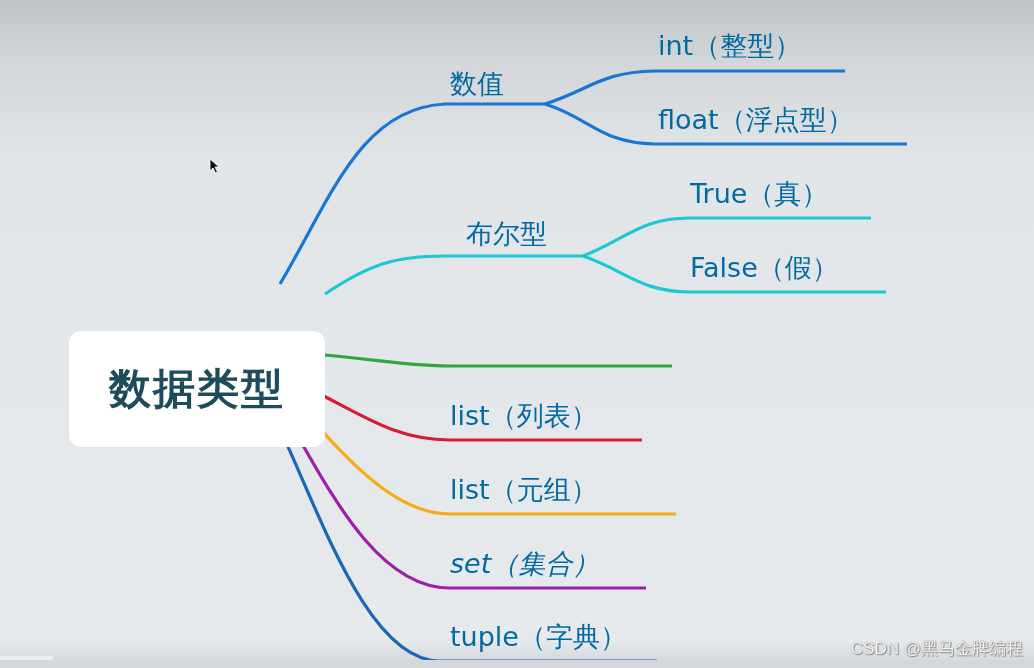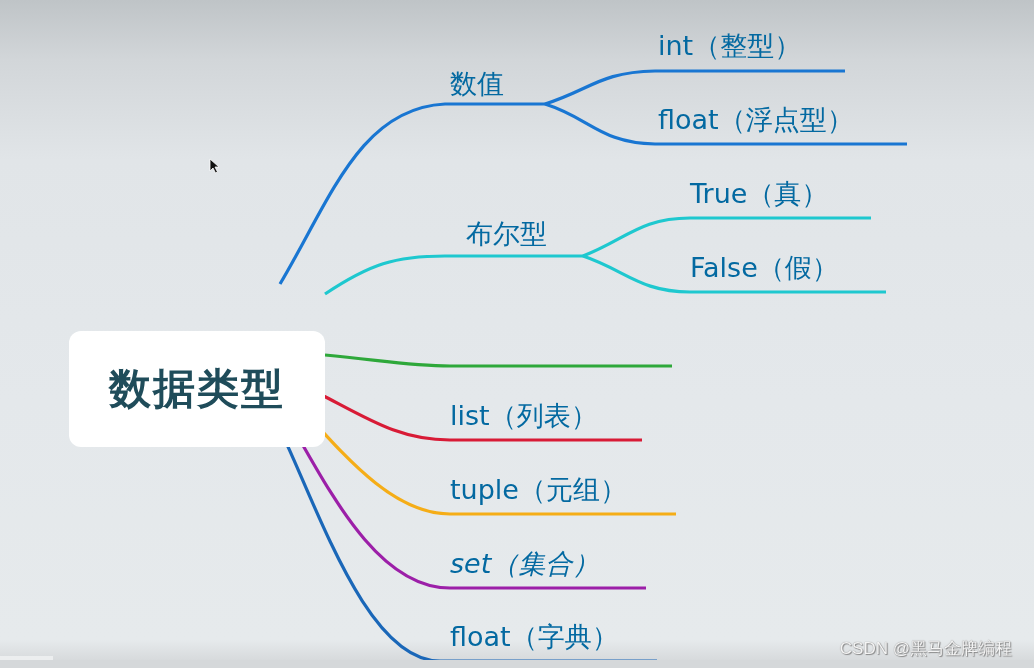--- a/index.html
+++ b/index.html
@@ -16,21 +16,21 @@
     display: flex; align-items: center; justify-content: center; margin-top: 48px;
   }
   .central span {
     font-size: 42px; font-weight: bold; color: #1f4c5a; letter-spacing: 2px;
   }
   .label {
     position: absolute; font-size: 27px; color: #0369a1; white-space: nowrap; line-height: 1;
   }
   .cursor { position: absolute; left: 209px; top: 158px; }
   .watermark {
-    position: absolute; right: 22px; bottom: 8px; font-size: 17px; color: #f4f4f4;
+    position: absolute; right: 11px; bottom: 8px; font-size: 17px; color: #f4f4f4;
     text-shadow: 0 0 1px #777, 1px 1px 1px #888; font-family: "Liberation Sans", sans-serif;
   }
   .bottom-band {
     position: absolute; left: 0; bottom: 0; width: 1034px; height: 8px; background: #d5d8da;
   }
   .bottom-chip {
     position: absolute; left: 0; bottom: 6px; width: 53px; height: 6px; background: #eceeef;
   }
 </style>
 </head>
@@ -64,23 +64,23 @@
 
   <div class="label" style="left:450px; top:70px;">数值</div>
   <div class="label" style="left:658px; top:32px;">int（整型）</div>
   <div class="label" style="left:658px; top:106px;">float（浮点型）</div>
 
   <div class="label" style="left:466px; top:220px;">布尔型</div>
   <div class="label" style="left:690px; top:180px;">True（真）</div>
   <div class="label" style="left:690px; top:254px;">False（假）</div>
 
   <div class="label" style="left:450px; top:402px;text-align:center;">list（列表）</div>
-  <div class="label" style="left:450px; top:476px;">tuple（元组）</div>
+  <div class="label" style="left:450px; top:476px;">list（元组）</div>
   <div class="label" style="left:450px; top:550px;font-style:italic;">set（集合）</div>
-  <div class="label" style="left:450px; top:623px;">float（字典）</div>
+  <div class="label" style="left:450px; top:623px;">tuple（字典）</div>
 
   <svg class="cursor" width="12" height="18" viewBox="0 0 12 18">
     <path d="M1,1 L1,13 L4,10 L6.5,15 L8.5,14 L6,9 L10,9 Z" fill="#111" stroke="#fff" stroke-width="0.8"></path>
   </svg>
 
   <div class="bottom-chip"></div>
   <div class="bottom-band"></div>
   <div class="watermark">CSDN @黑马金牌编程</div>
 </div>
 

